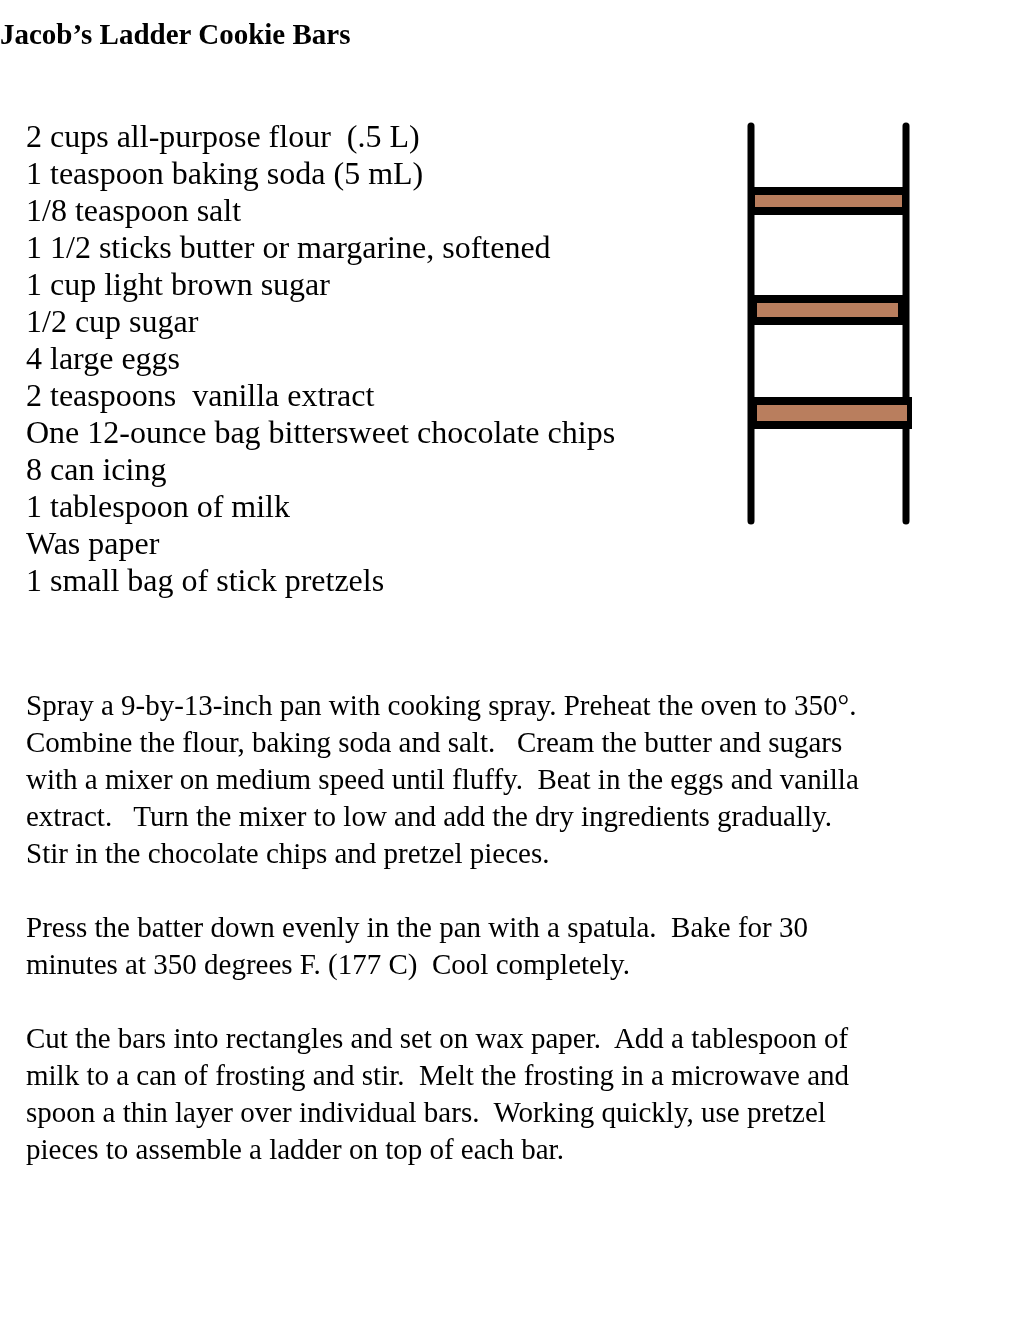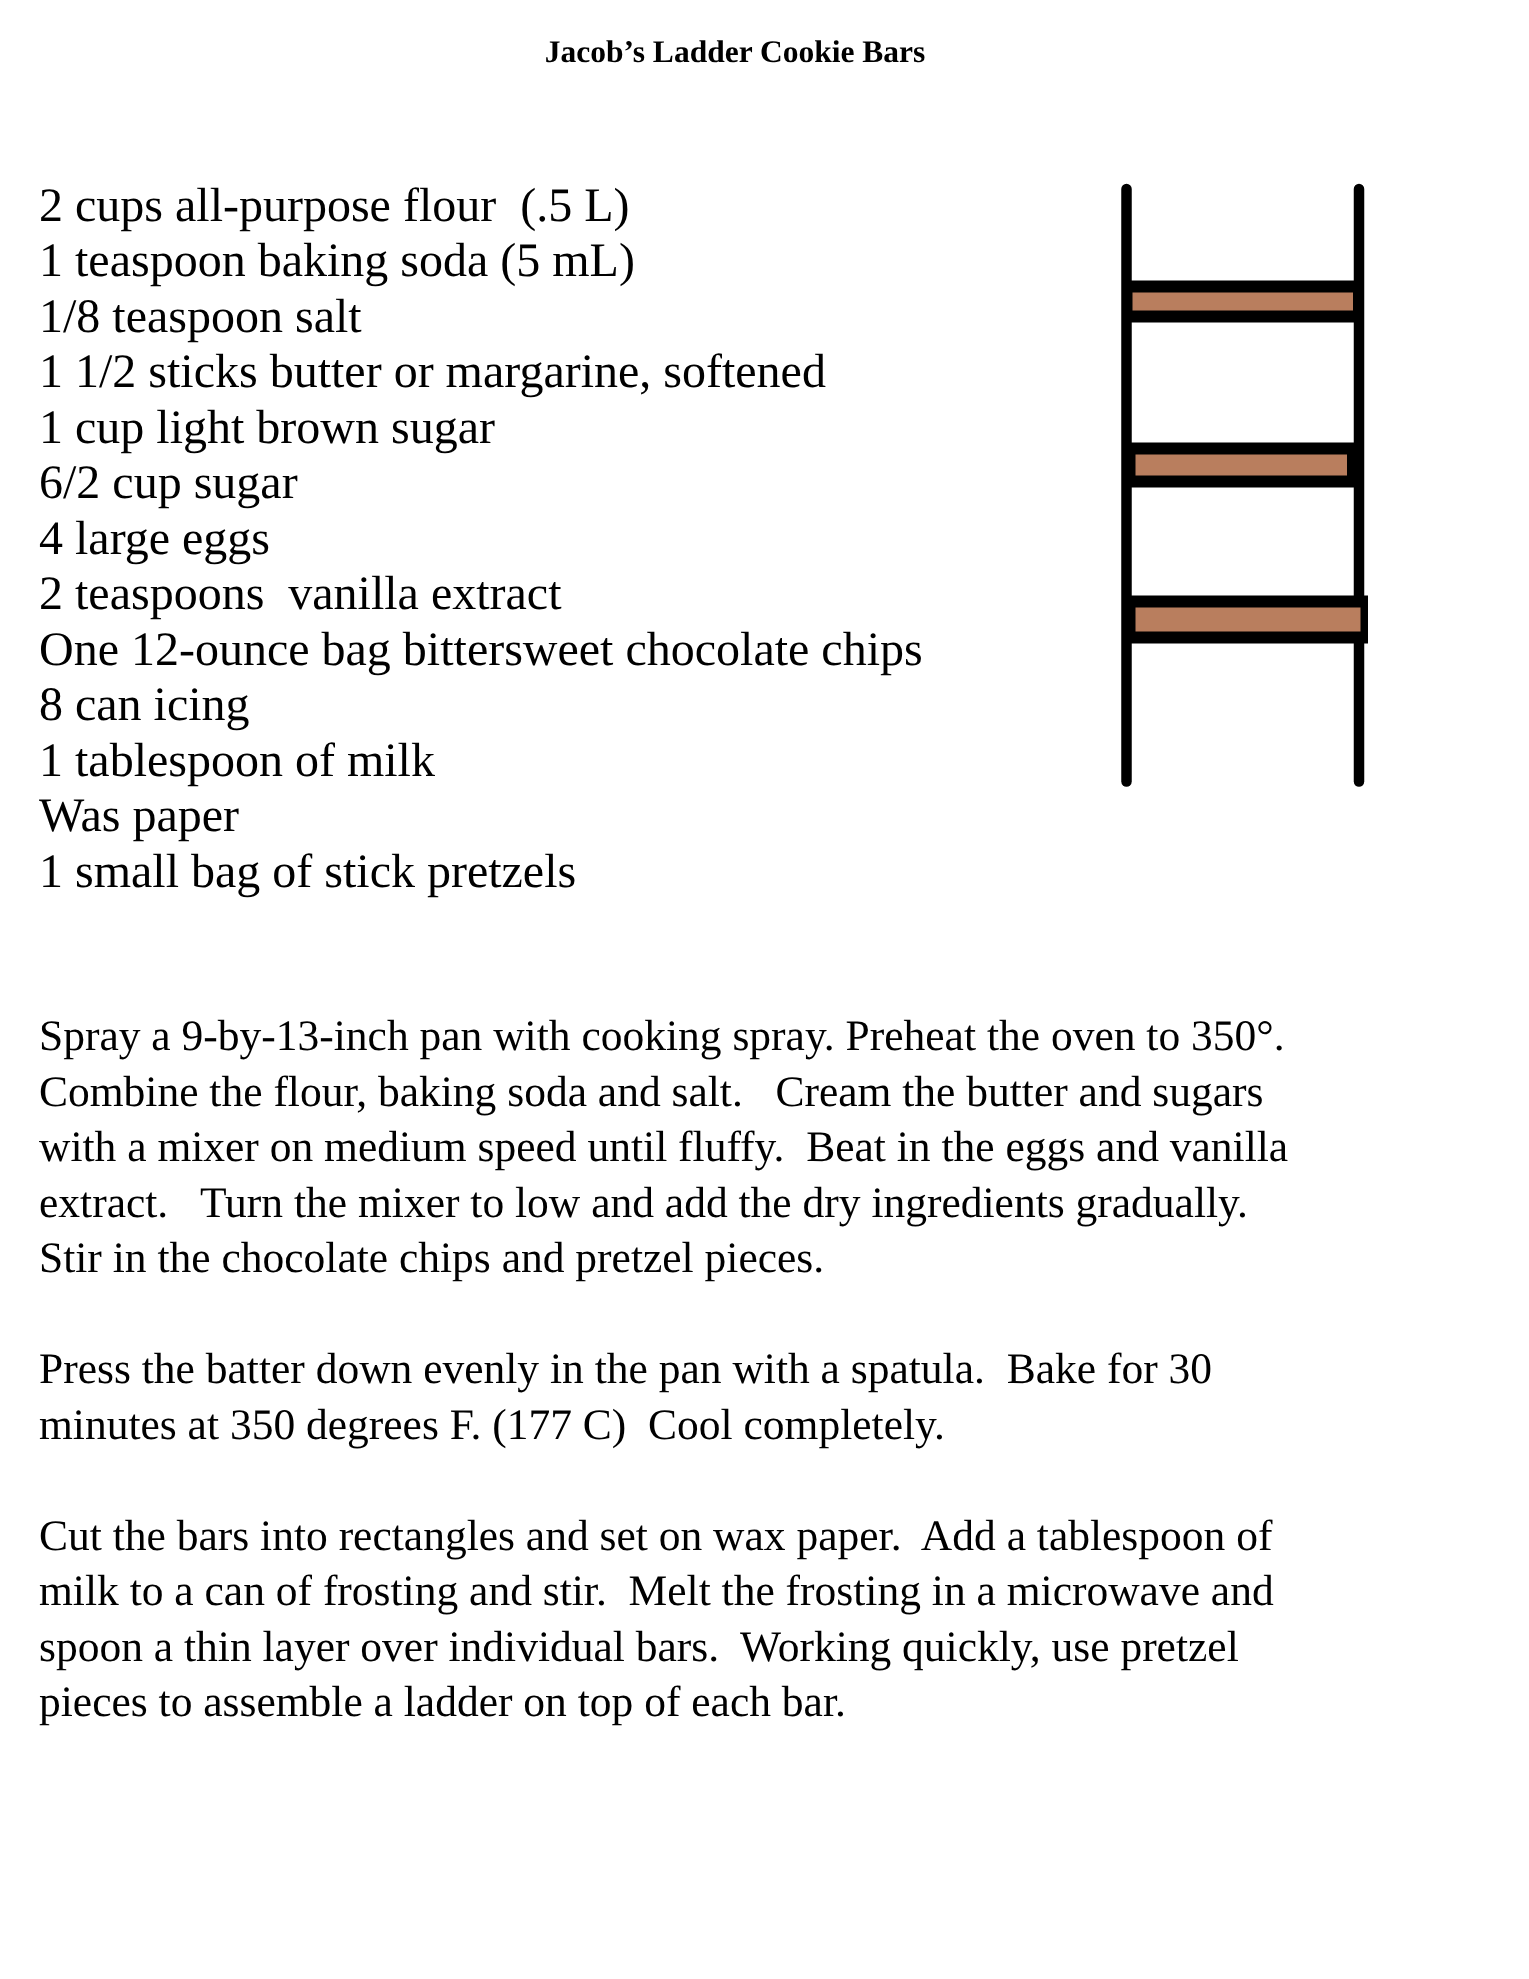--- a/index.html
+++ b/index.html
@@ -13,44 +13,43 @@
       position: relative;
       overflow: hidden;
       font-family: "Liberation Serif", "DejaVu Serif", serif;
       color: #000000;
     }
     .title {
       position: absolute;
       left: 0;
       top: 17px;
       width: 980px;
-      text-align: center;
       font-weight: bold;
-      font-size: 21px;
+      font-size: 29px;
       line-height: 34px;
     }
     .ingredients {
       position: absolute;
       left: 26px;
       top: 118px;
       margin: 0;
       padding: 0;
       list-style: none;
       font-size: 32px;
       line-height: 37px;
     }
     .ingredients li {
       white-space: pre;
       margin: 0;
       padding: 0;
     }
     .directions {
       position: absolute;
       left: 26px;
-      top: 673px;
+      top: 687px;
       width: 960px;
     }
     .directions p {
       margin: 0 0 37px 0;
       font-size: 29px;
       line-height: 37px;
       white-space: pre-wrap;
     }
     .ladder {
       position: absolute;
@@ -64,21 +63,21 @@
 <body>
 
 <div class="title">Jacob’s Ladder Cookie Bars</div>
 
 <ul class="ingredients">
   <li>2 cups all-purpose flour  (.5 L)</li>
   <li>1 teaspoon baking soda (5 mL)</li>
   <li>1/8 teaspoon salt</li>
   <li>1 1/2 sticks butter or margarine, softened</li>
   <li>1 cup light brown sugar</li>
-  <li>6/2 cup sugar</li>
+  <li>1/2 cup sugar</li>
   <li>4 large eggs</li>
   <li>2 teaspoons  vanilla extract</li>
   <li>One 12-ounce bag bittersweet chocolate chips</li>
   <li>8 can icing</li>
   <li>1 tablespoon of milk</li>
   <li>Was paper</li>
   <li>1 small bag of stick pretzels</li>
 </ul>
 
 <svg class="ladder" viewBox="0 0 170 408" xmlns="http://www.w3.org/2000/svg">

